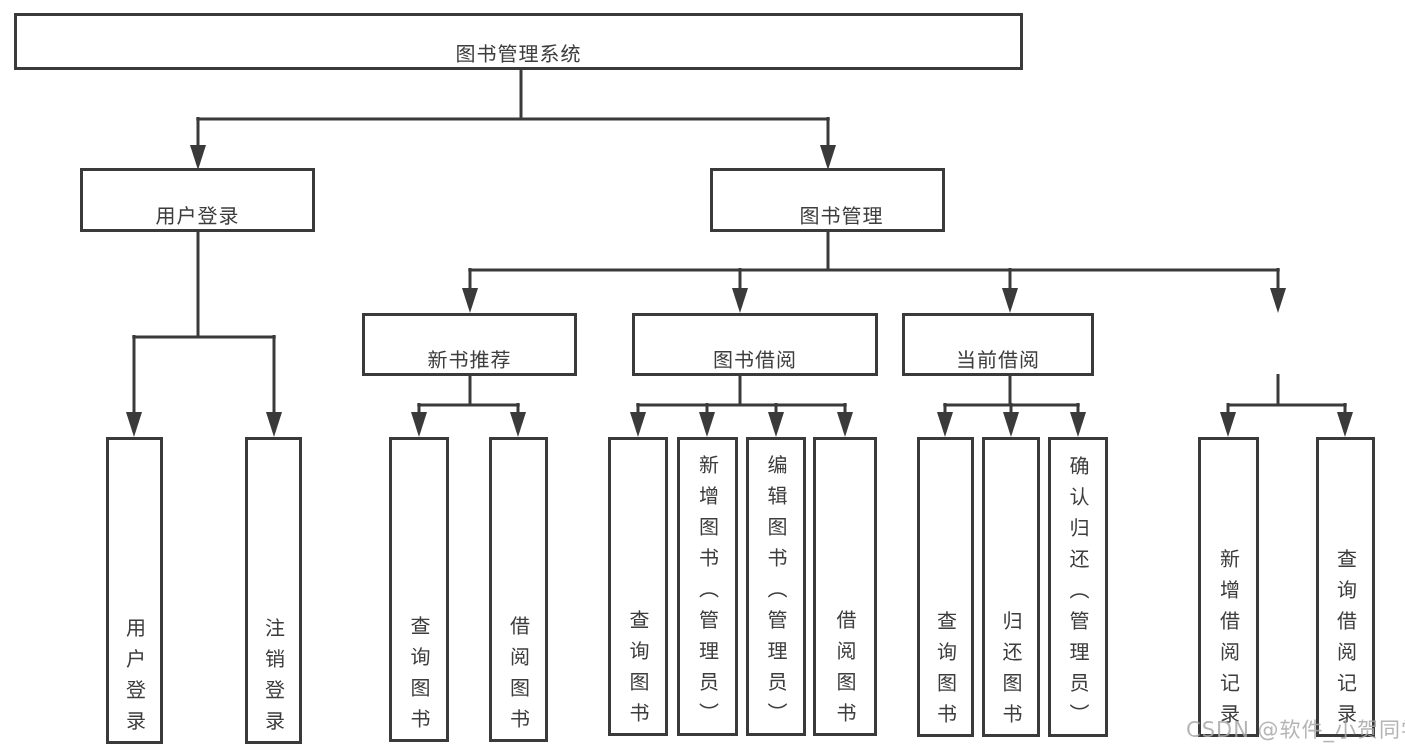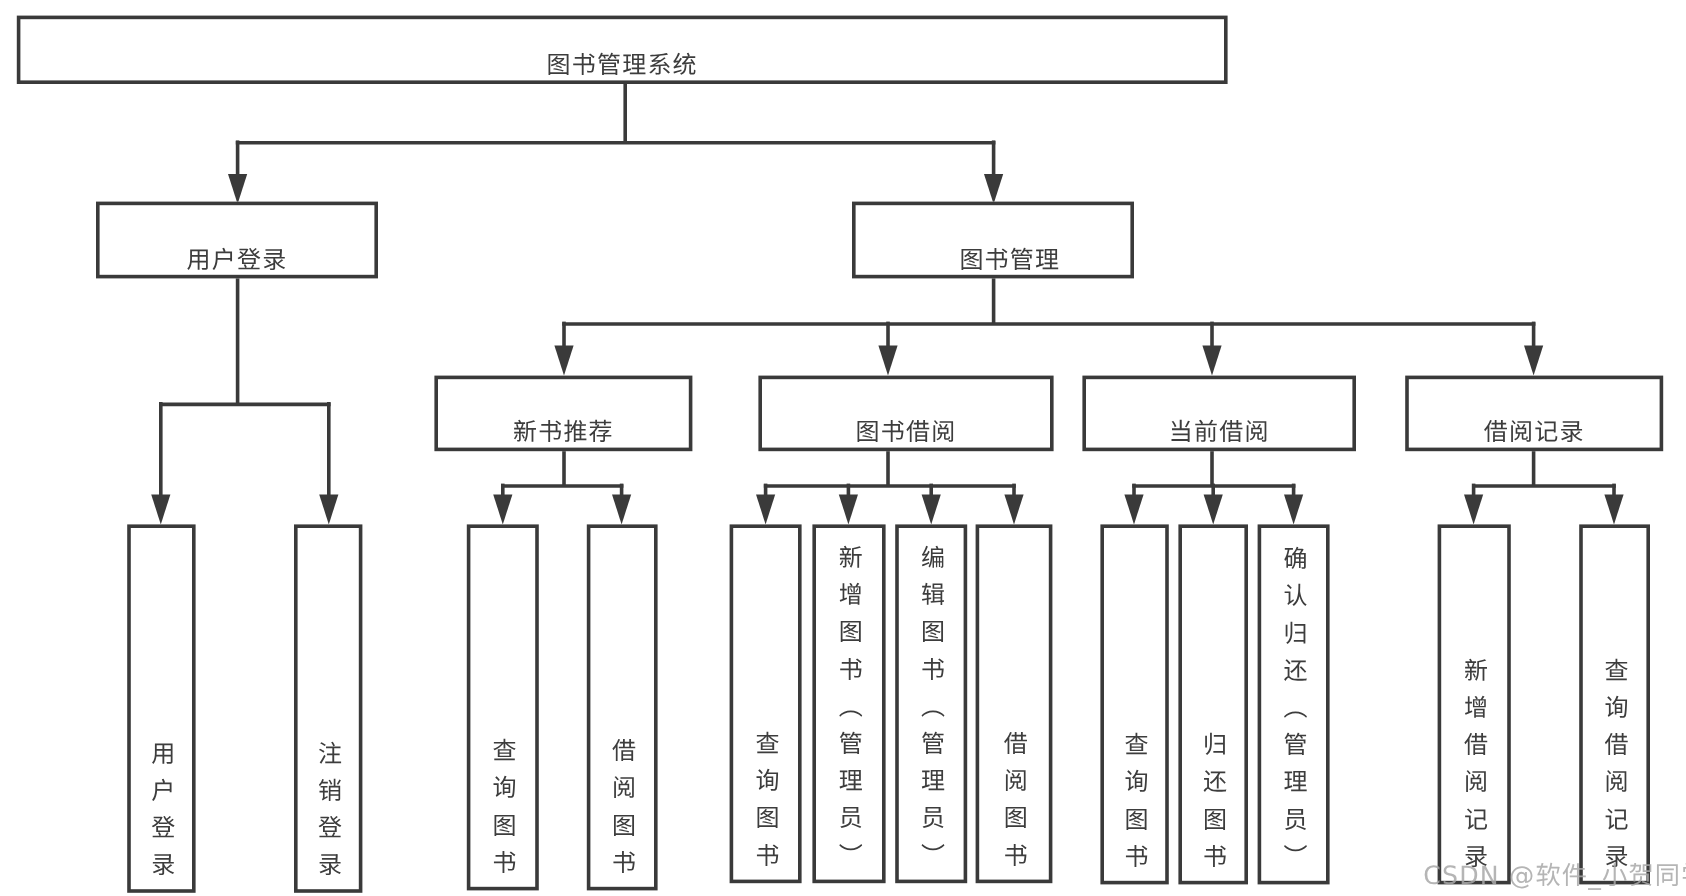--- a/index.html
+++ b/index.html
@@ -129,25 +129,22 @@
   <div class="node" style="left:710px; top:168px; width:235px; height:64px;padding-left:28px;">
     <span>图书管理</span>
   </div>
 
   <div class="node" style="left:362px; top:313px; width:215px; height:63px;">
     <span>新书推荐</span>
   </div>
   <div class="node" style="left:632px; top:313px; width:246px; height:63px;">
     <span>图书借阅</span>
   </div>
-  <div class="node" style="left:902px; top:313px; width:228px; height:63px;">
+  <div class="node" style="left:902px; top:313px; width:192px; height:63px;">
     <span>当前借阅</span>
-  </div>
-  <div class="node" style="left:1171px; top:313px; width:215px; height:63px;">
-    <span>借阅记录</span>
   </div>
 
   <div class="node" style="left:106px; top:437px; width:57px; height:307px;">
     <span class="vtext">用户登录</span>
   </div>
   <div class="node" style="left:245px; top:437px; width:57px; height:307px;">
     <span class="vtext">注销登录</span>
   </div>
 
   <div class="node" style="left:389px; top:437px; width:60px; height:305px;">

